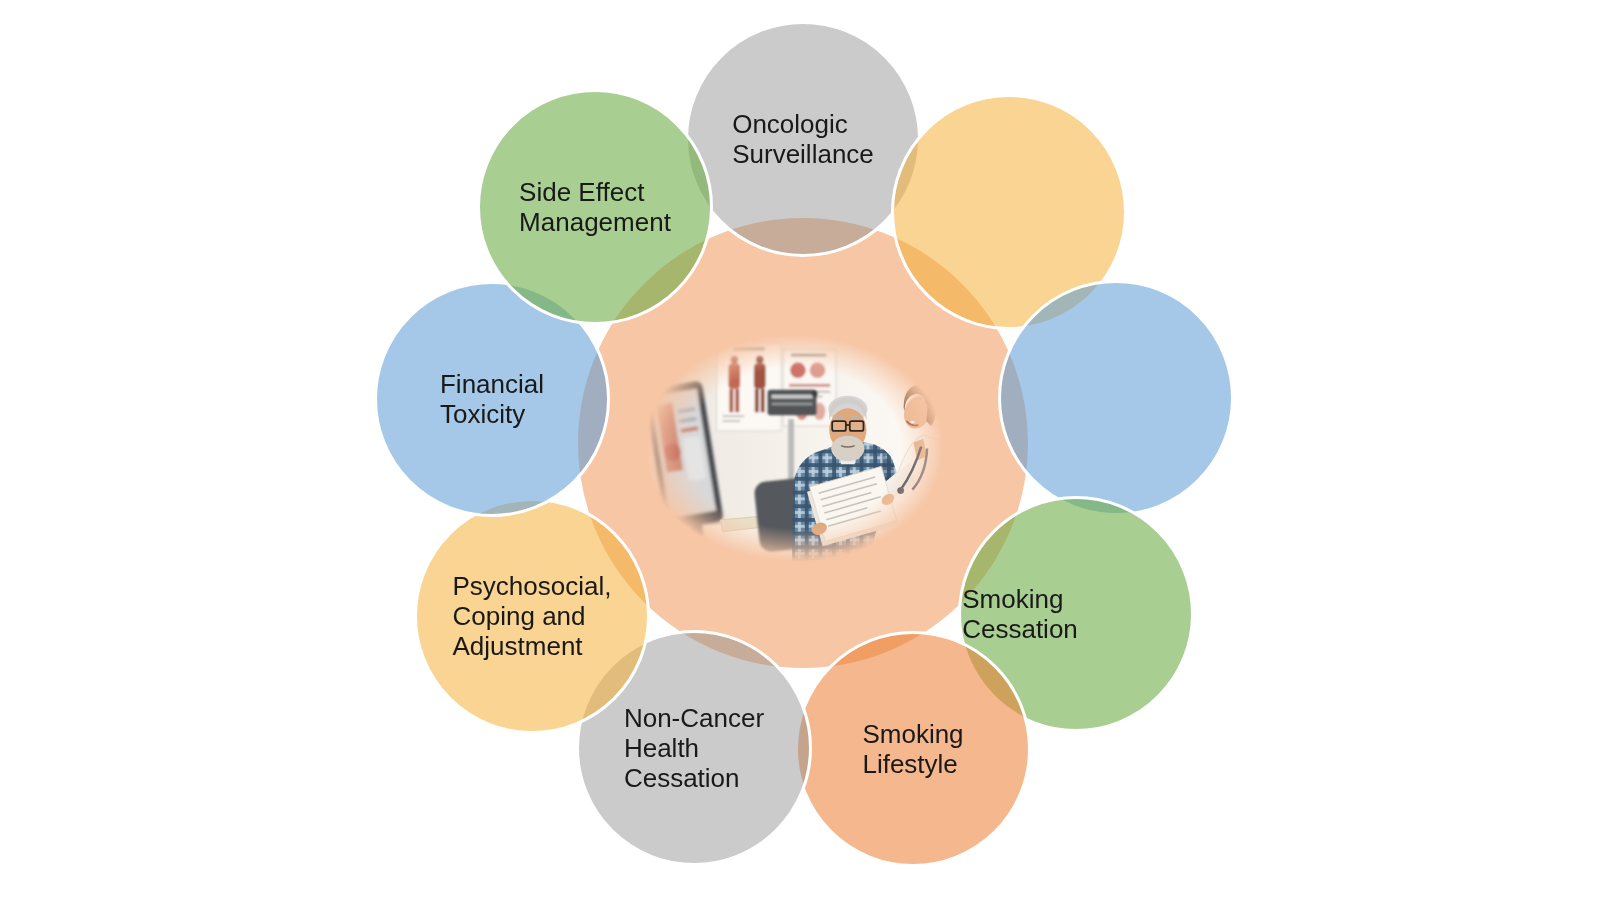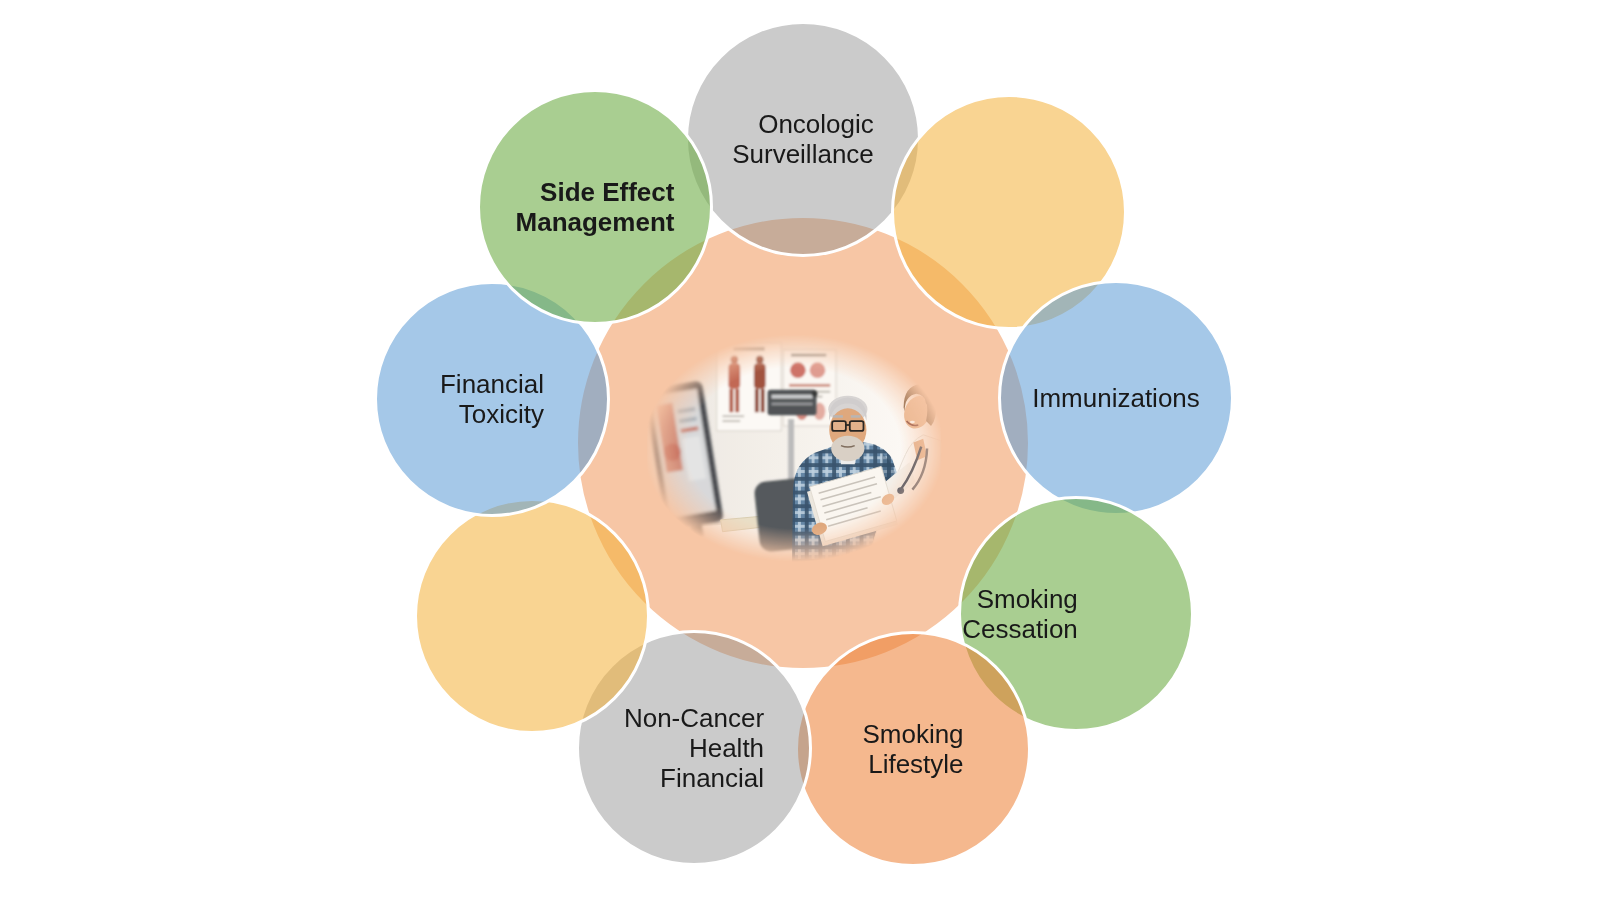--- a/index.html
+++ b/index.html
@@ -7,21 +7,21 @@
     position:relative;width:1620px;height:912px;background:#ffffff;overflow:hidden;
     font-family:"Liberation Sans","DejaVu Sans",sans-serif;
   }
   .circle{
     position:absolute;width:236px;height:236px;border-radius:50%;
     border:3px solid #ffffff;box-sizing:border-box;
   }
   .circle.center{width:456px;height:456px;}
   .label{
     position:absolute;width:240px;height:140px;display:flex;align-items:center;justify-content:center;
-    text-align:right;white-space:pre-line;color:#191919;font-size:26px;line-height:30px;
+    text-align:left;white-space:pre-line;color:#191919;font-size:26px;line-height:30px;
     transform:translate(-50%,-50%);z-index:30;pointer-events:none;letter-spacing:0px;
   }
   .photo{
     position:absolute;left:642px;top:333px;width:304px;height:230px;z-index:5;
     -webkit-mask:radial-gradient(closest-side,#000 70%,rgba(0,0,0,.55) 84%,transparent 99%);
     mask:radial-gradient(closest-side,#000 70%,rgba(0,0,0,.55) 84%,transparent 99%);
   }
 </style>
 </head>
 <body>
@@ -162,26 +162,28 @@
   <div class="circle" style="left: 998px; top: 280px; background: rgba(91, 155, 213, 0.55);"></div>
   <div class="circle" style="left: 958px; top: 496px; background: rgba(112, 173, 71, 0.6);"></div>
   <div class="circle" style="left: 795px; top: 631px; background: rgba(237, 125, 49, 0.55);"></div>
   <div class="circle" style="left: 576px; top: 630px; background: rgba(140, 140, 140, 0.45);"></div>
   <div class="circle" style="left: 414px; top: 498px; background: rgba(244, 177, 57, 0.55);"></div>
   <div class="circle" style="left: 374px; top: 281px; background: rgba(91, 155, 213, 0.55);"></div>
   <div class="circle" style="left: 477px; top: 89px; background: rgba(112, 173, 71, 0.6);"></div>
 
   <div class="label" style="left:803px;top:139px;">Oncologic
 Surveillance</div>
-  <div class="label" style="left:1116px;top:398px;">Immunizations</div>
   <div class="label" style="left:1020px;top:614px;">Smoking
 Cessation</div>
   <div class="label" style="left:913px;top:749px;">Smoking
 Lifestyle</div>
   <div class="label" style="left:694px;top:748px;">Non-Cancer
 Health
-Financial</div>
+Cessation</div>
+  <div class="label" style="left:532px;top:616px;">Psychosocial,
+Coping and
+Adjustment</div>
   <div class="label" style="left:492px;top:399px;">Financial
 Toxicity</div>
-  <div class="label" style="left:595px;top:207px;font-weight:bold;">Side Effect
+  <div class="label" style="left:595px;top:207px;">Side Effect
 Management</div>
 
 </div>
 
 </body></html>

